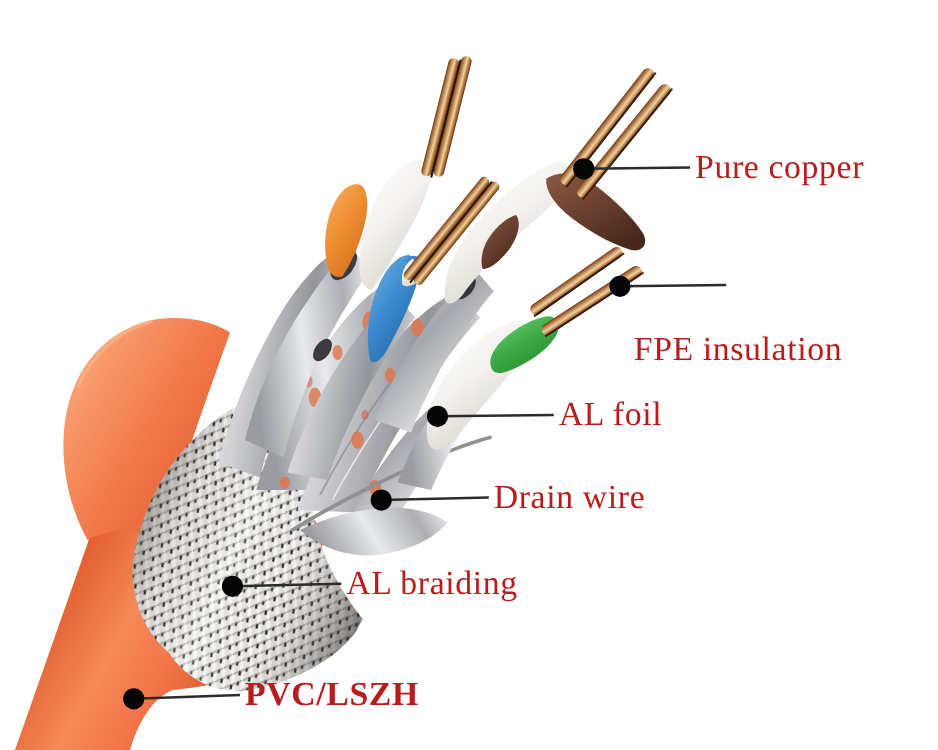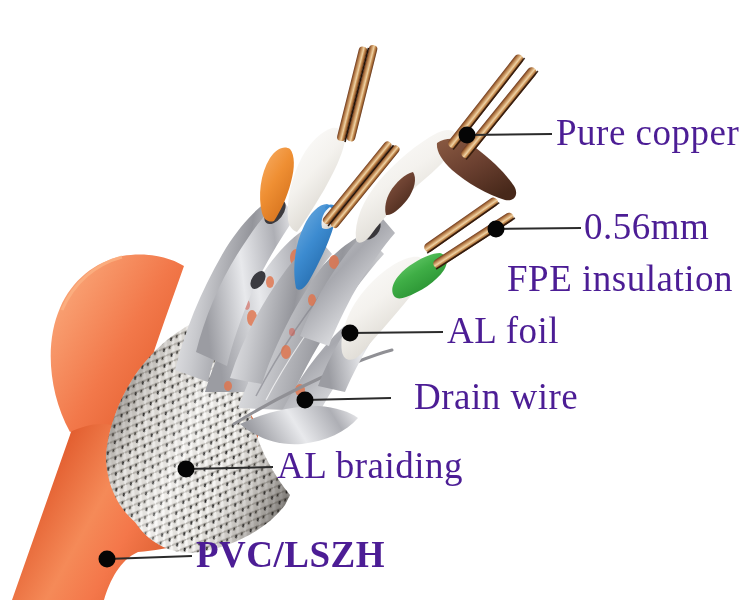--- a/index.html
+++ b/index.html
@@ -4,31 +4,31 @@
 <style>
   html,body{margin:0;padding:0;background:#ffffff;}
   #stage{
     position:relative;width:750px;height:600px;background:#ffffff;overflow:hidden;
     font-family:"Liberation Serif", serif;
   }
   #cable-svg{position:absolute;left:0;top:0;}
   .callout-label{
     position:absolute;
     font-family:"Liberation Serif", serif;
-    font-size:37px;
+    font-size:27px;
     line-height:32px;
-    color:#4c1d95;
+    color:#b91c1c;
     white-space:nowrap;
     letter-spacing:0.5px;
   }
   .lbl-pure-copper{left:556px;top:117px;}
   .lbl-diameter{left:584px;top:211px;}
   .lbl-fpe{left:507px;top:263px;}
   .lbl-al-foil{left:447px;top:315px;}
-  .lbl-drain{left:395px;top:381px;margin-left:19px;}
+  .lbl-drain{left:395px;top:381px;}
   .lbl-braiding{left:277px;top:450px;font-family:Liberation Serif, serif;}
   .lbl-pvc{left:196px;top:539px;font-weight:bold;}
 </style>
 </head>
 <body>
 
 <div id="stage">
 
 <svg id="cable-svg" width="750" height="600" viewBox="0 0 750 600">
   <defs>
@@ -252,20 +252,19 @@
     <circle cx="467" cy="135" r="8.5"></circle>
     <circle cx="496" cy="229" r="8.5"></circle>
     <circle cx="350" cy="333" r="8.5"></circle>
     <circle cx="305" cy="400" r="8.5"></circle>
     <circle cx="186" cy="469" r="8.5"></circle>
     <circle cx="107" cy="559" r="8.5"></circle>
   </g>
 </svg>
 
   <div class="callout-label lbl-pure-copper">Pure copper</div>
-  <div class="callout-label lbl-diameter">0.56mm</div>
   <div class="callout-label lbl-al-foil">AL foil</div>
   <div class="callout-label lbl-fpe">FPE insulation</div>
   <div class="callout-label lbl-drain">Drain wire</div>
   <div class="callout-label lbl-braiding">AL braiding</div>
   <div class="callout-label lbl-pvc">PVC/LSZH</div>
 
 </div>
 
 </body></html>

